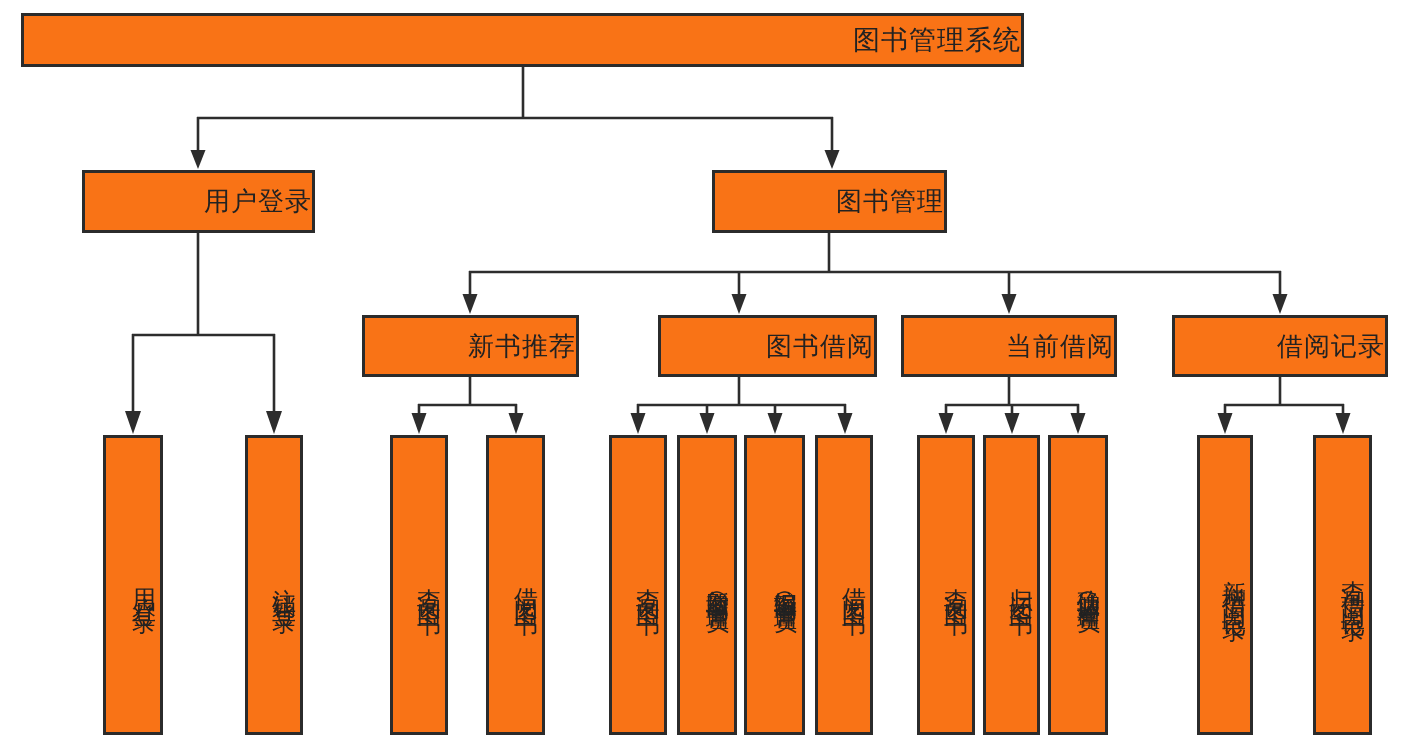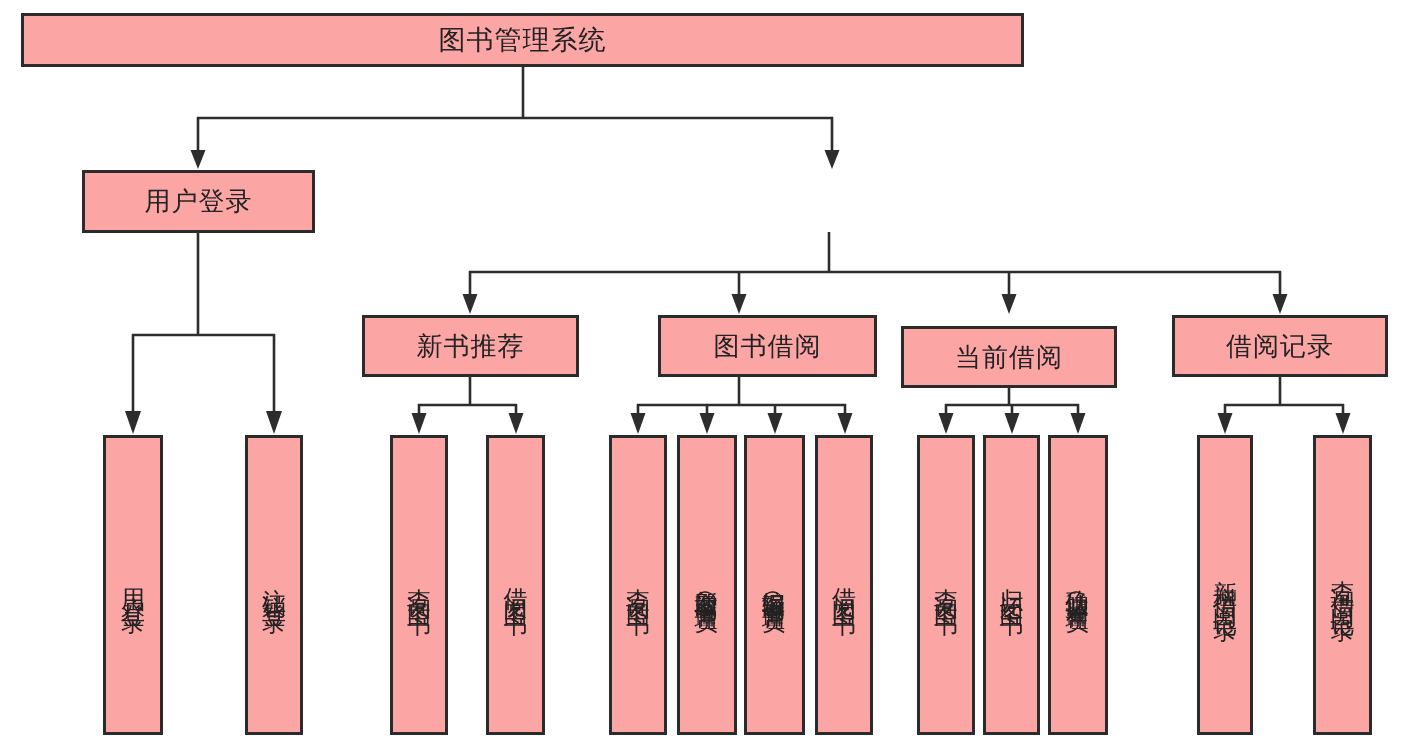--- a/index.html
+++ b/index.html
@@ -22,25 +22,25 @@
   .connectors {
     position: absolute;
     left: 0; top: 0;
     width: 1405px; height: 747px;
     z-index: 1;
   }
   .ln { stroke: var(--line); stroke-width: 2.6; fill: none; }
   .tri { fill: var(--line); stroke: none; }
   .box {
     position: absolute;
-    background: #fca5a5;
+    background: #f97316;
     border: 3px solid var(--box-border);
     display: flex;
     align-items: center;
-    justify-content: center;
+    justify-content: flex-end;
     color: var(--text);
     z-index: 2;
   }
   .h-label { font-size: 26px; letter-spacing: 1px; white-space: nowrap; }
   .root-label { font-size: 27px; }
   .v-box { top: 435px; height: 300px; }
   .vtext {
     writing-mode: vertical-rl;
     text-orientation: mixed;
     white-space: nowrap;
@@ -126,28 +126,31 @@
     <polygon class="tri" points="1335.5,413 1350.5,413 1343,434"></polygon>
   </svg>
 
   <div class="box" style="left:21px; top:13px; width:1003px; height:54px;">
     <span class="h-label root-label">图书管理系统</span>
   </div>
 
   <div class="box" style="left:82px; top:170px; width:233px; height:63px;">
     <span class="h-label">用户登录</span>
   </div>
+  <div class="box" style="left:712px; top:170px; width:235px; height:63px;">
+    <span class="h-label">图书管理</span>
+  </div>
 
   <div class="box" style="left:362px; top:315px; width:217px; height:62px;">
     <span class="h-label">新书推荐</span>
   </div>
   <div class="box" style="left:658px; top:315px; width:219px; height:62px;">
     <span class="h-label">图书借阅</span>
   </div>
-  <div class="box" style="left:901px; top:326px; width:216px; height:62px;">
+  <div class="box" style="left:901px; top:315px; width:216px; height:62px;">
     <span class="h-label">当前借阅</span>
   </div>
   <div class="box" style="left:1172px; top:315px; width:216px; height:62px;">
     <span class="h-label">借阅记录</span>
   </div>
 
   <div class="box v-box" style="left:103px; width:60px;">
     <span class="vtext sp4">用户登录</span>
   </div>
   <div class="box v-box" style="left:245px; width:58px;">

